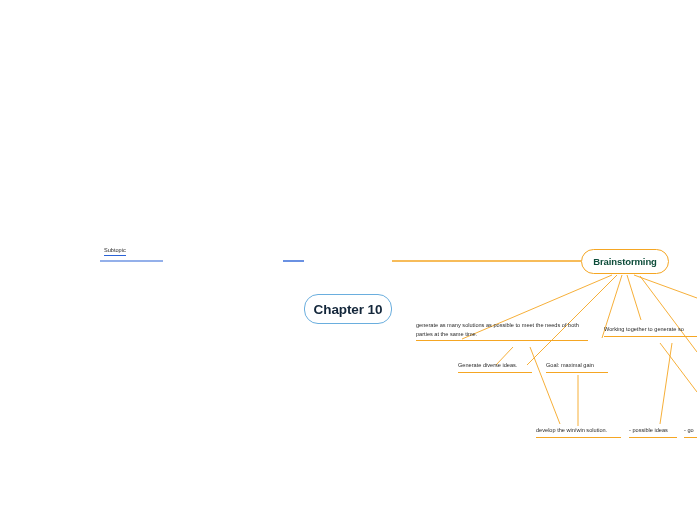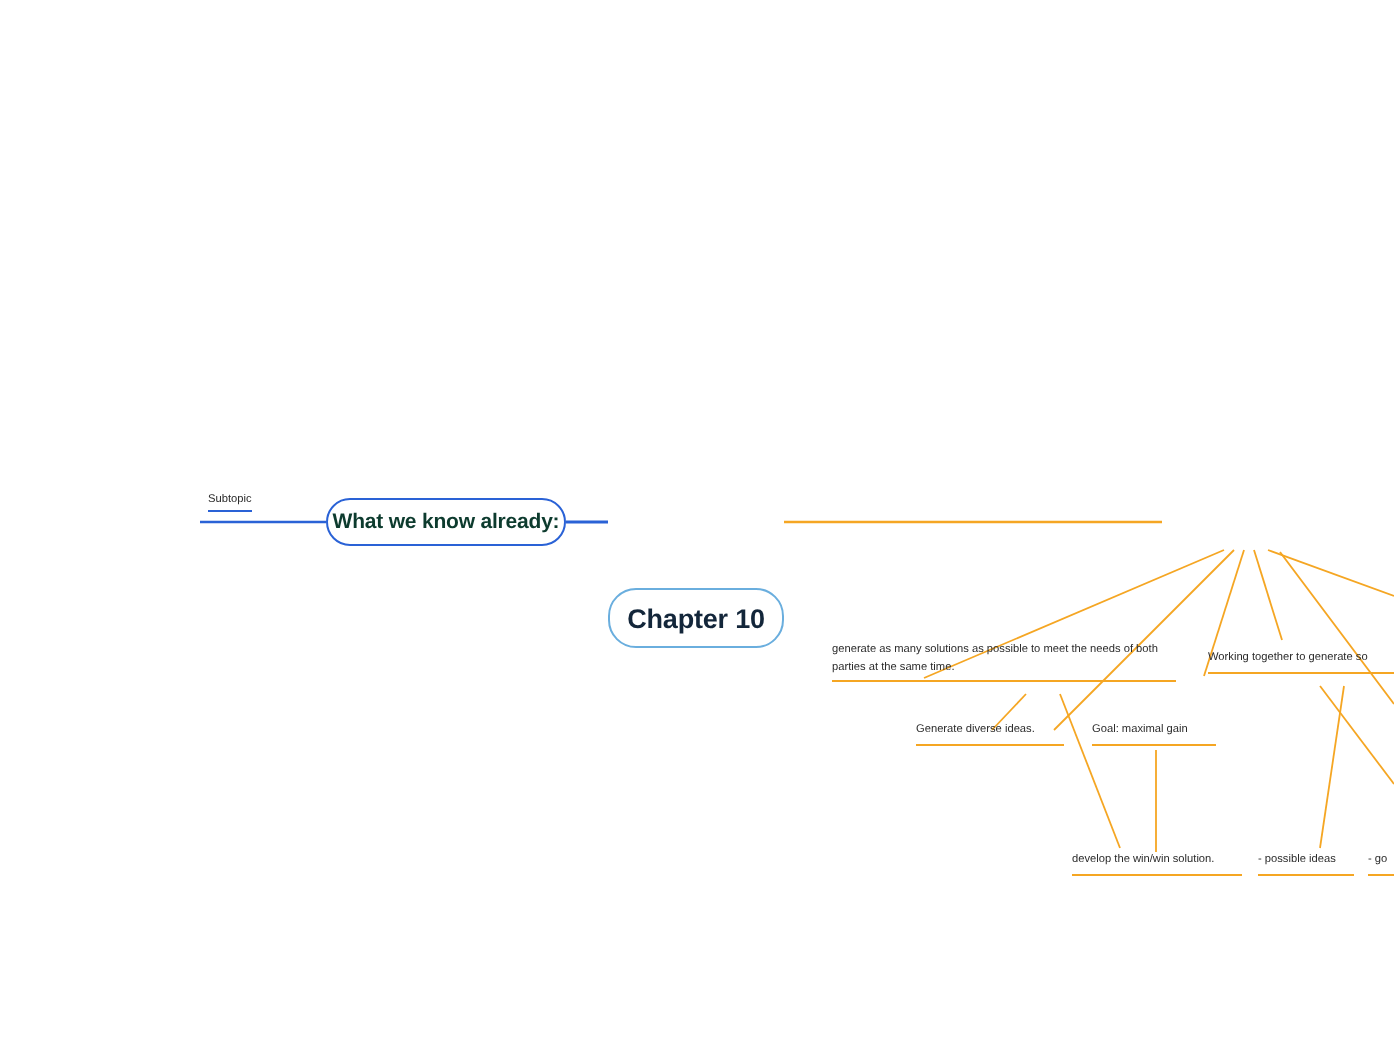--- a/index.html
+++ b/index.html
@@ -98,24 +98,24 @@
     <line x1="530" y1="347" x2="560" y2="424" stroke="#f5a623" stroke-width="0.9"></line>
 
     <line x1="578" y1="375" x2="578" y2="426" stroke="#f5a623" stroke-width="0.9"></line>
 
     <line x1="660" y1="343" x2="697" y2="392" stroke="#f5a623" stroke-width="0.9"></line>
     <line x1="672" y1="343" x2="660" y2="424" stroke="#f5a623" stroke-width="0.9"></line>
   </svg>
 
   <div class="node subtopic" style="left:104px; top:247px;">Subtopic</div>
 
-  <div class="node capsule know" style="left:163px; top:249px; width:120px; height:24px;">What we know already:</div>
 
   <div class="node capsule center" style="left:304px; top:246px; width:88px; height:30px;margin-top:48px;">Chapter 10</div>
 
+  <div class="node capsule brainstorm" style="left:581px; top:249px; width:88px; height:25px;">Brainstorming</div>
 
   <div class="node leaf" style="left:416px; top:321px; width:172px;">generate as many solutions as possible to meet the needs of both parties at the same time.</div>
 
   <div class="node leaf nowrap" style="left:604px; top:325px; width:96px;">Working together to generate so</div>
 
   <div class="node leaf nowrap" style="left:458px; top:361px; width:74px;">Generate diverse ideas.</div>
 
   <div class="node leaf nowrap" style="left:546px; top:361px; width:62px;">Goal: maximal gain</div>
 
   <div class="node leaf nowrap" style="left:536px; top:426px; width:85px;">develop the win/win solution.</div>

